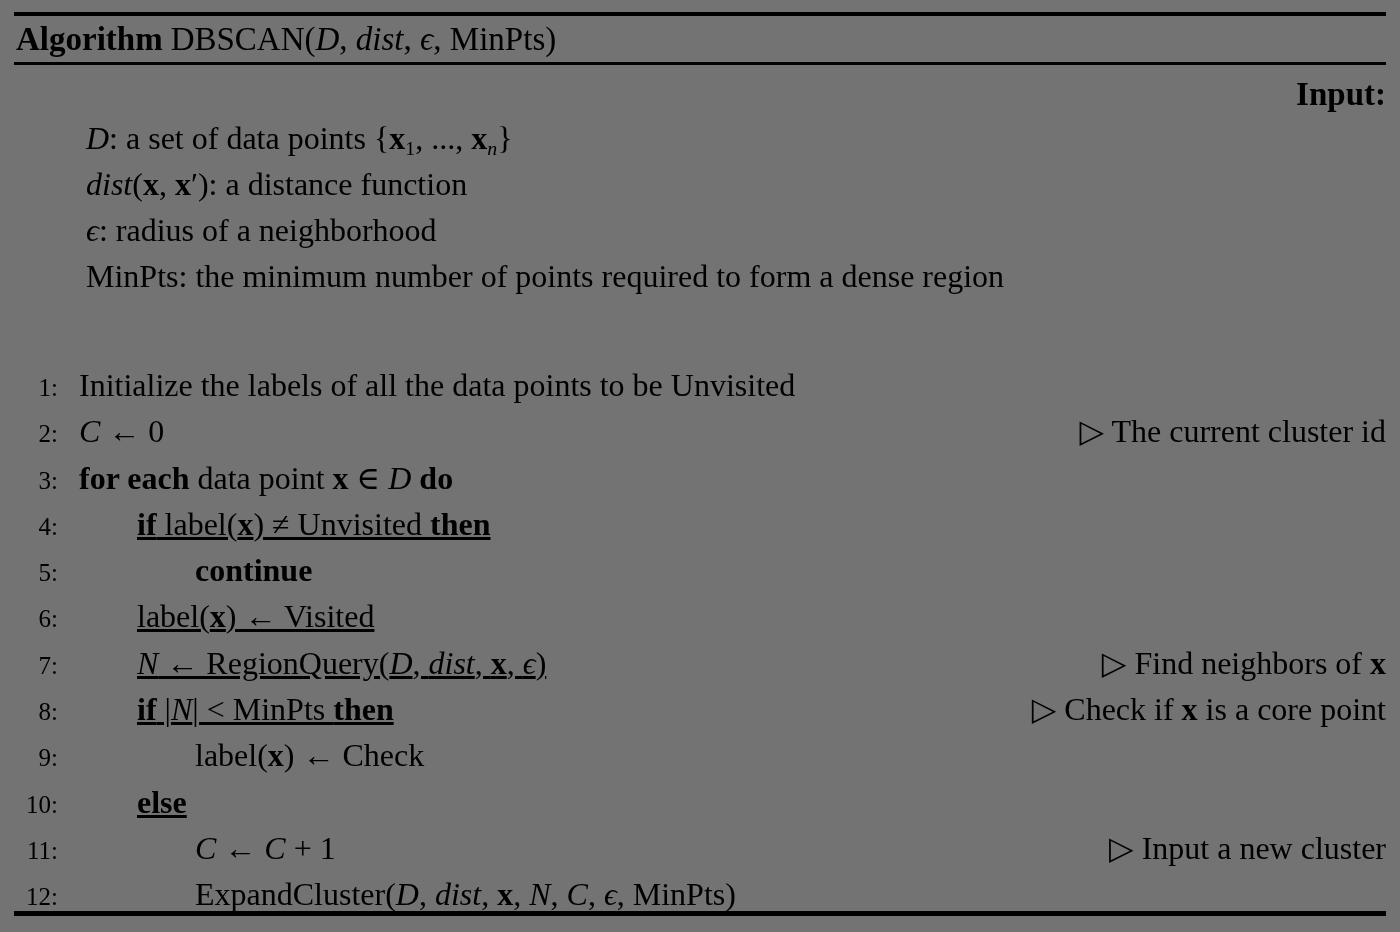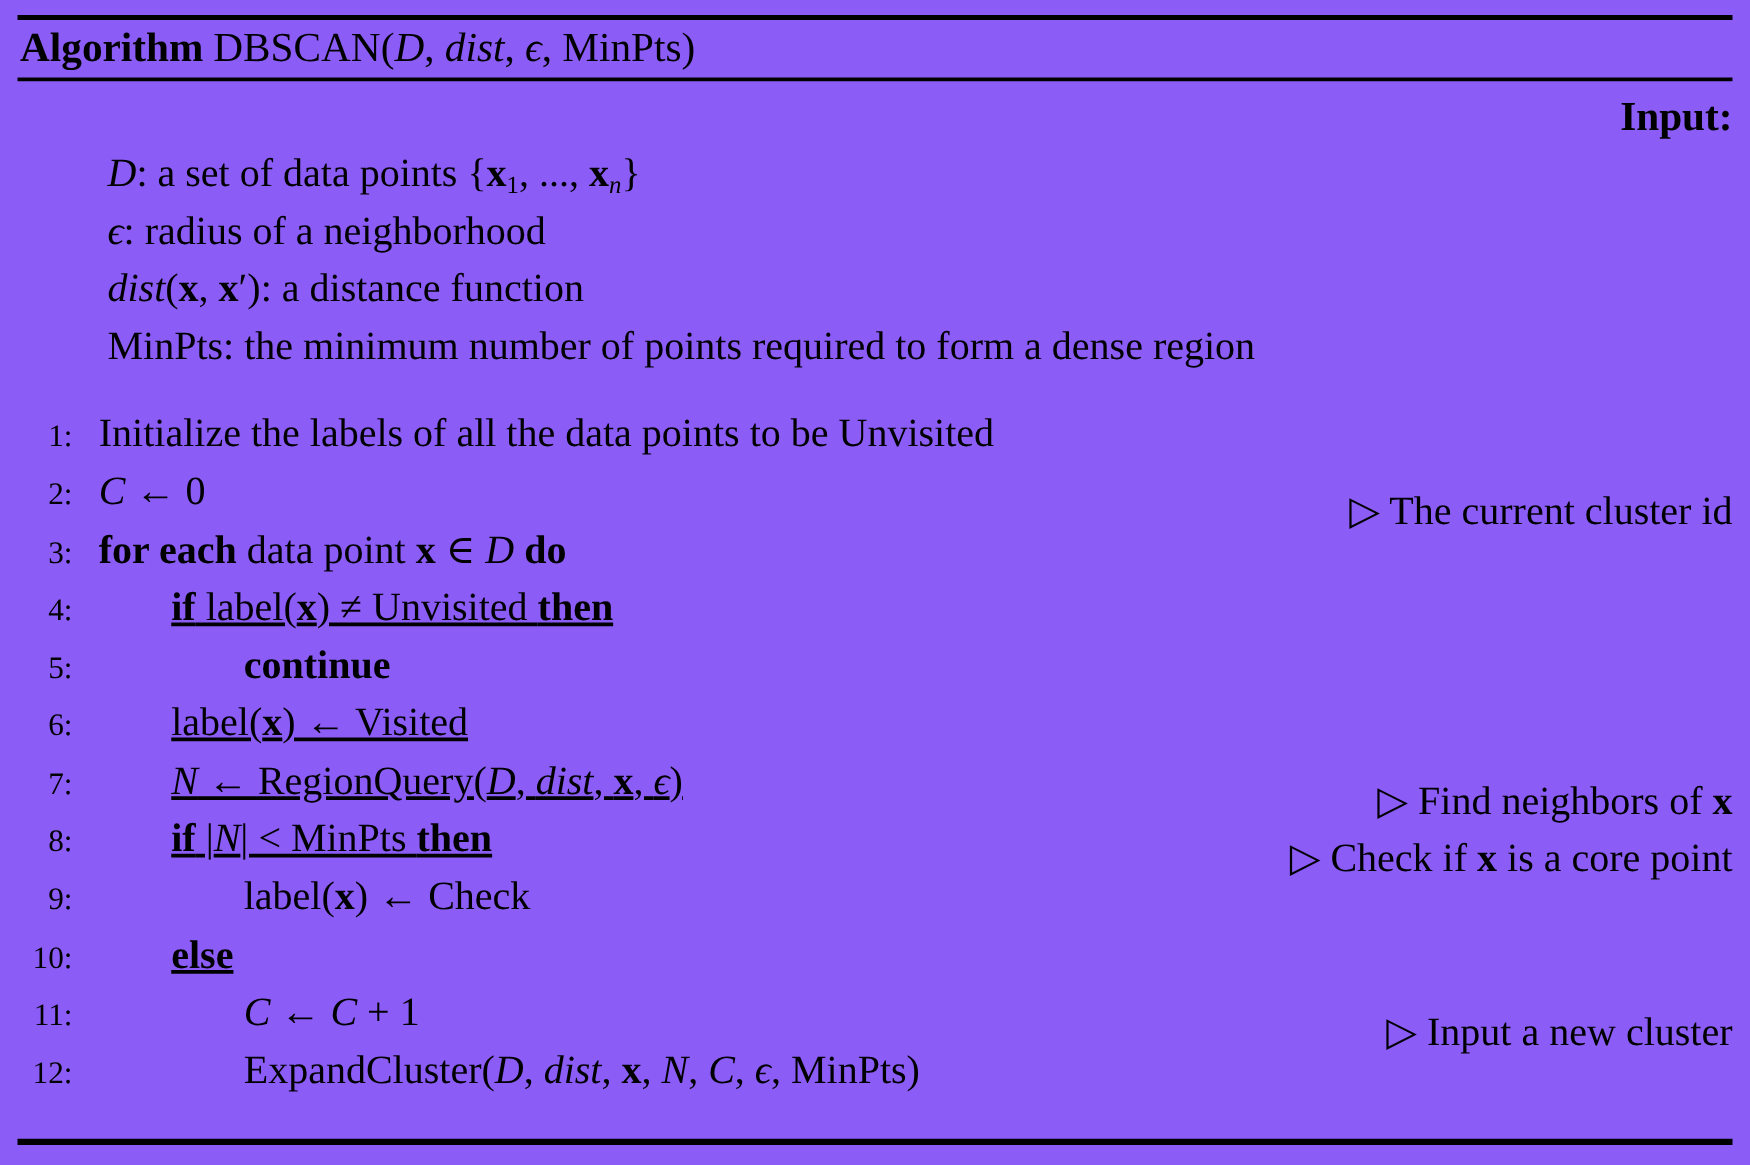--- a/index.html
+++ b/index.html
@@ -1,21 +1,21 @@
 <!DOCTYPE html>
 <html><head>
 <meta charset="utf-8">
 <style>
   html,body{margin:0;padding:0;background:#ffffff;}
   .page{
     position:relative;
     width:1400px;height:932px;
     box-sizing:border-box;
     padding:12px 14px 0 14px;
-    background:#8b5cf6;
+    background:#737373;
     color:#000000;
     font-family:"Liberation Serif","DejaVu Serif",serif;
     overflow:hidden;
   }
   .rule{background:#000000;}
   .rule.thick{height:4px;}
   .rule.thin{height:3px;}
   .rule-bottom{position:absolute;left:14px;right:14px;top:911px;height:5px;background:#000000;}
 
   .algo-header{
@@ -29,57 +29,57 @@
   .input-label{
     font-size:33px;
     font-weight:bold;
     margin-top:8px;
     line-height:42px;
     text-align:right;
   }
   .input-list{margin-left:72px;font-size:32px;}
   .input-item{height:46px;line-height:46px;white-space:nowrap;}
 
-  .pseudocode-body{margin-top:24px;font-size:32px;}
+  .pseudocode-body{margin-top:63px;font-size:32px;}
   .algo-line{
     position:relative;
     height:46.3px;line-height:46.3px;
     white-space:nowrap;
   }
   .num{
     display:inline-block;
     width:44px;
     text-align:right;
     font-size:25px;
     margin-right:21px;
   }
   .content.ind0{padding-left:0;}
   .content.ind1{padding-left:58px;text-decoration:underline;}
   .content.ind2{padding-left:116px;}
-  .comment{position:absolute;right:0;top:16px;}
+  .comment{position:absolute;right:0;top:0;}
 
   .seg.r{font-style:normal;font-weight:normal;}
   .seg.b{font-weight:bold;}
   .seg.i{font-style:italic;}
   .seg.sub{font-size:0.62em;vertical-align:-0.28em;}
   .seg.subi{font-size:0.62em;vertical-align:-0.28em;font-style:italic;}
 </style>
 </head>
 <body>
 
 <div class="page">
   <div class="rule thick"></div>
   <div class="algo-header"><span class="seg b">Algorithm</span><span class="seg r">DBSCAN(</span><span class="seg i">D</span><span class="seg r">, </span><span class="seg i">dist</span><span class="seg r">, </span><span class="seg i">ϵ</span><span class="seg r">, MinPts)</span></div>
   <div class="rule thin"></div>
 
   <div class="input-label">Input:</div>
   <div class="input-list">
       <div class="input-item"><span class="seg i">D</span><span class="seg r">: a set of data points {</span><span class="seg b">x</span><span class="seg sub">1</span><span class="seg r">, ..., </span><span class="seg b">x</span><span class="seg subi">n</span><span class="seg r">}</span></div>
+      <div class="input-item"><span class="seg i">dist</span><span class="seg r">(</span><span class="seg b">x</span><span class="seg r">, </span><span class="seg b">x</span><span class="seg r">′</span><span class="seg r">): a distance function</span></div>
       <div class="input-item"><span class="seg i">ϵ</span><span class="seg r">: radius of a neighborhood</span></div>
-      <div class="input-item"><span class="seg i">dist</span><span class="seg r">(</span><span class="seg b">x</span><span class="seg r">, </span><span class="seg b">x</span><span class="seg r">′</span><span class="seg r">): a distance function</span></div>
       <div class="input-item"><span class="seg r">MinPts: the minimum number of points required to form a dense region</span></div>
     </div>
 
   <div class="pseudocode-body">
       <div class="algo-line"><span class="num">1:</span><span class="content ind0"><span class="seg r">Initialize the labels of all the data points to be Unvisited</span></span></div>
       <div class="algo-line"><span class="num">2:</span><span class="content ind0"><span class="seg i">C</span><span class="seg r"> ← 0</span></span><span class="comment"><span class="seg r">▷ The current cluster id</span></span></div>
       <div class="algo-line"><span class="num">3:</span><span class="content ind0"><span class="seg b">for each</span><span class="seg r"> data point </span><span class="seg b">x</span><span class="seg r"> ∈ </span><span class="seg i">D</span><span class="seg r"> </span><span class="seg b">do</span></span></div>
       <div class="algo-line"><span class="num">4:</span><span class="content ind1"><span class="seg b">if</span><span class="seg r"> label(</span><span class="seg b">x</span><span class="seg r">) ≠ Unvisited </span><span class="seg b">then</span></span></div>
       <div class="algo-line"><span class="num">5:</span><span class="content ind2"><span class="seg b">continue</span></span></div>
       <div class="algo-line"><span class="num">6:</span><span class="content ind1"><span class="seg r">label(</span><span class="seg b">x</span><span class="seg r">) ← Visited</span></span></div>

